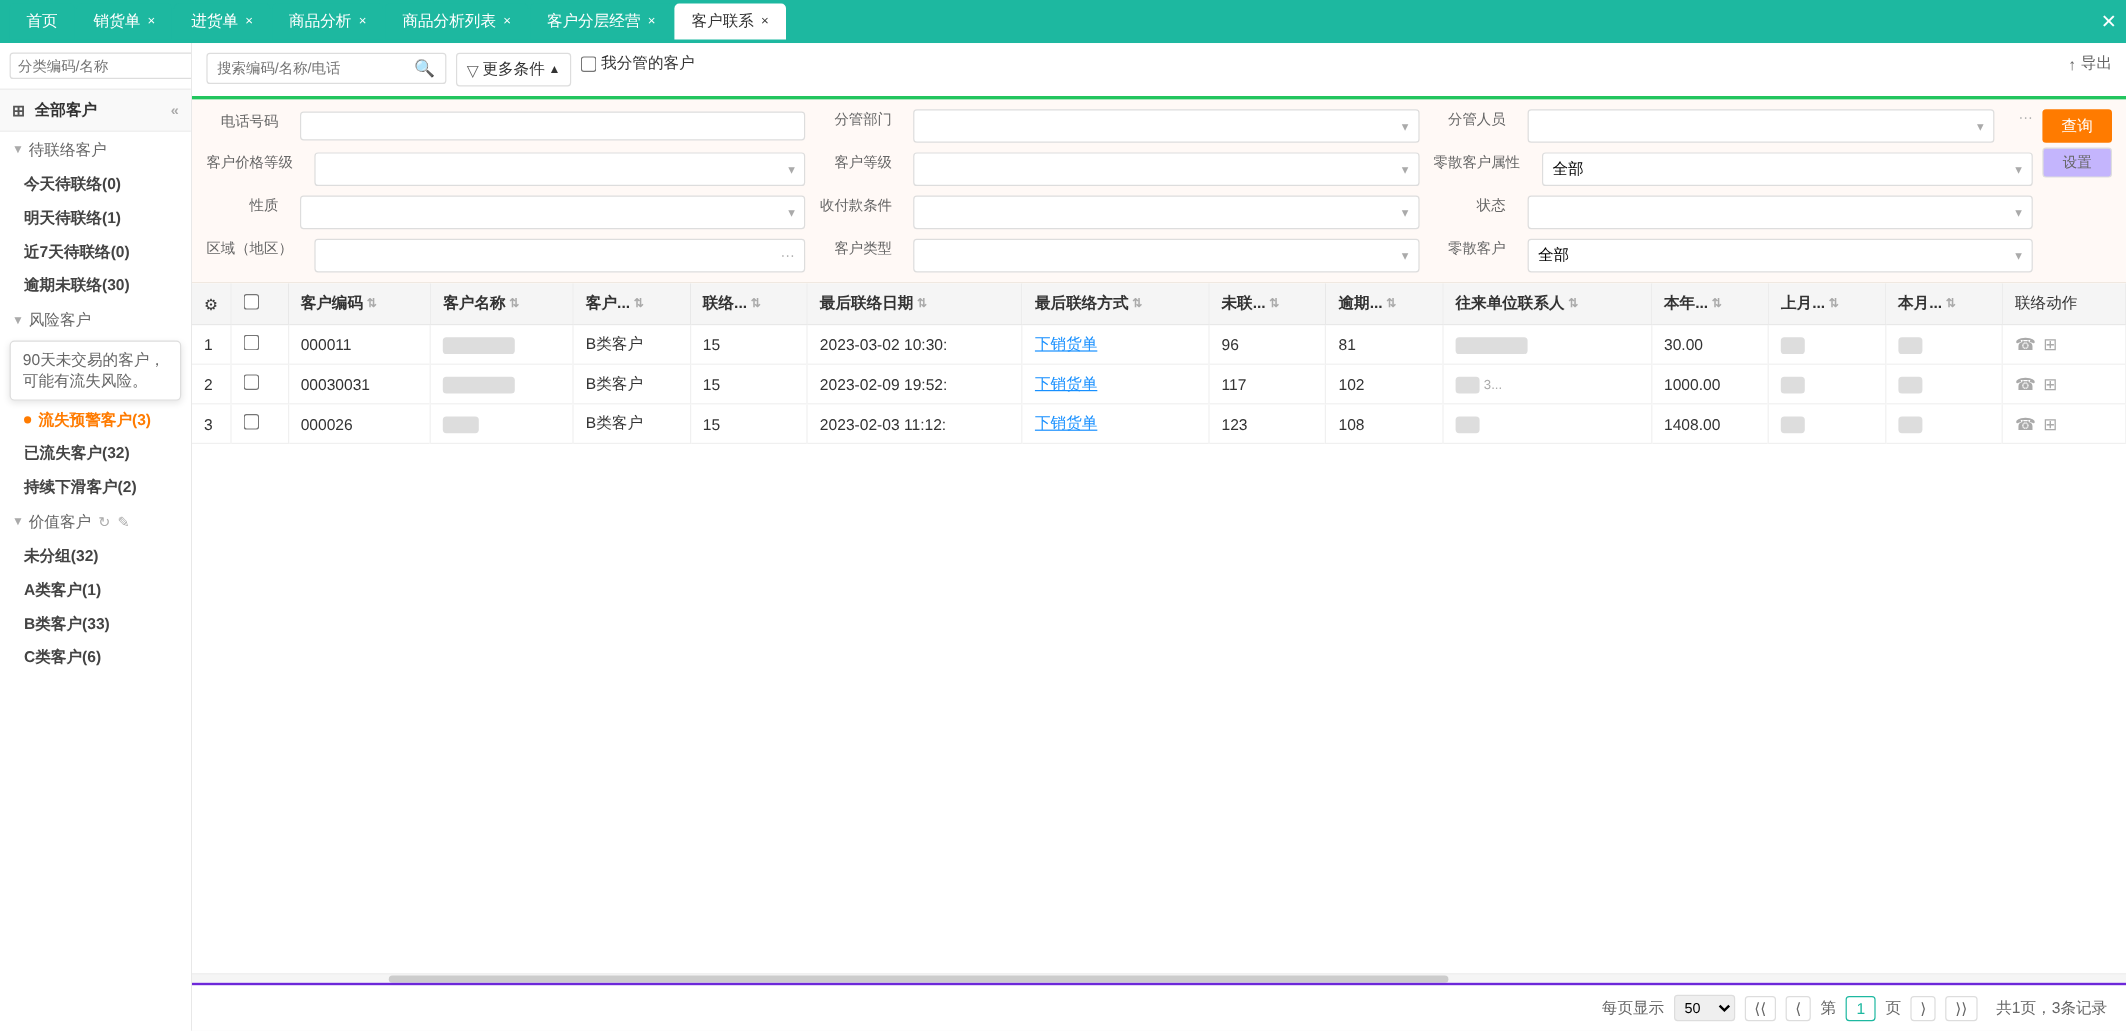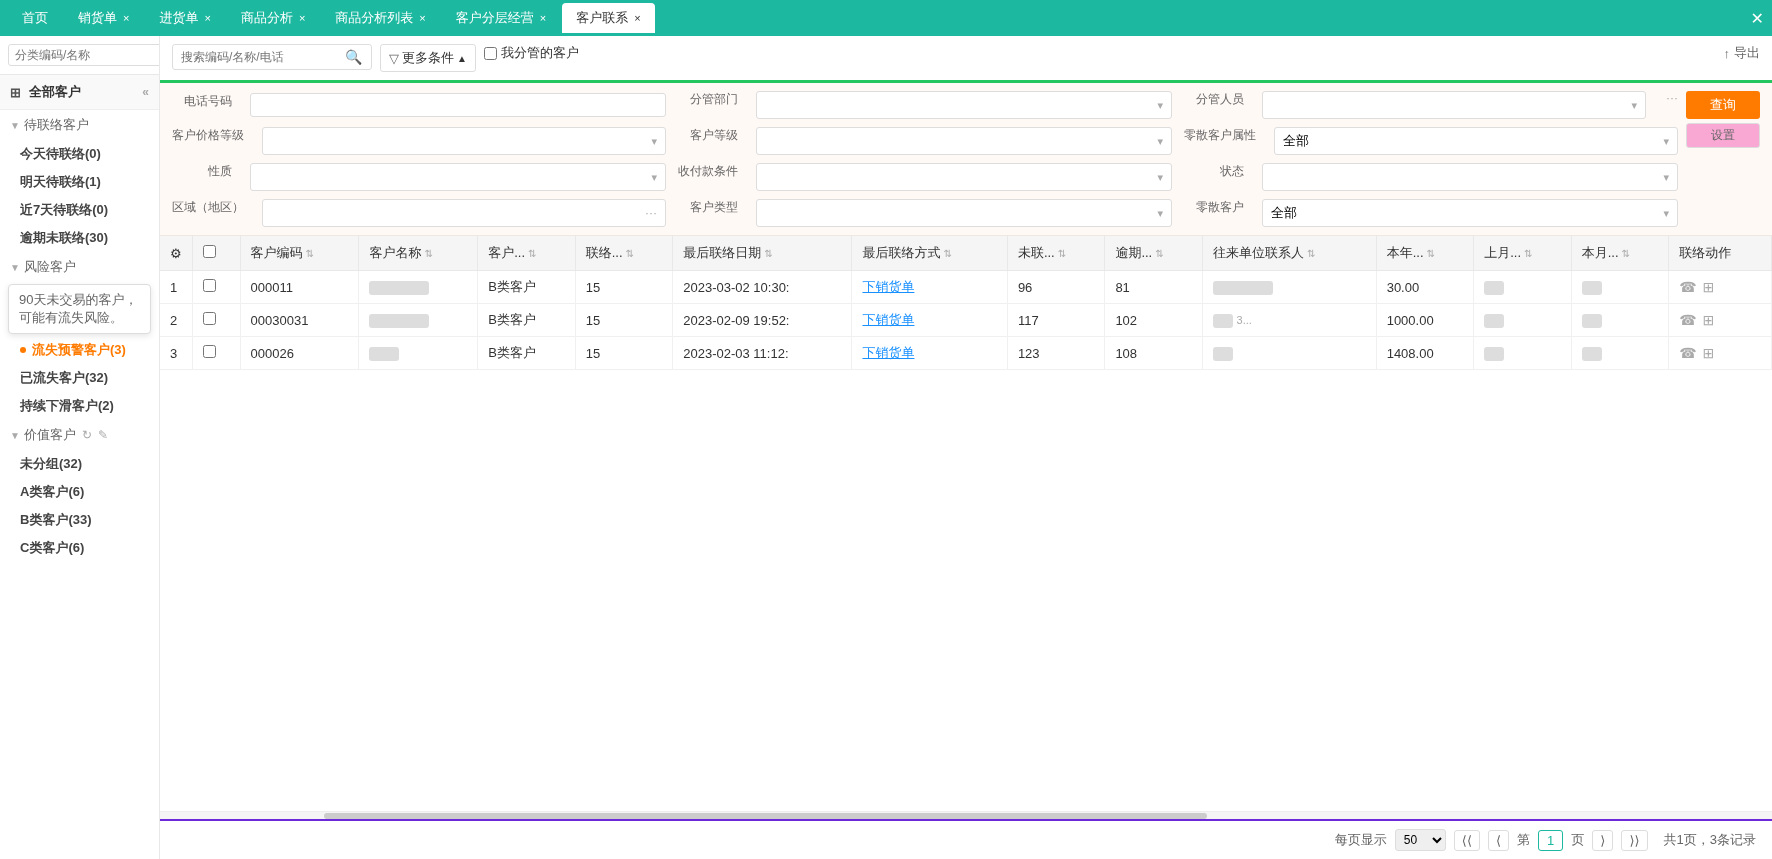--- a/index.html
+++ b/index.html
@@ -251,25 +251,25 @@
     .query-btn {
       background: #ff7b00;
       color: #fff;
       border: none;
       border-radius: 3px;
       padding: 5px 16px;
       font-size: 13px;
       cursor: pointer;
     }
     .settings-btn {
-      background: #f9a8d4;
+      background: #c4b5fd;
       color: #666;
       border: 1px solid #ddd;
       border-radius: 3px;
-      padding: 3px 24px;
+      padding: 3px 8px;
       font-size: 12px;
       cursor: pointer;
       text-align: center;
     }
 
     
     .table-wrap {
       flex: 1;
       overflow: auto;
     }
@@ -284,21 +284,21 @@
       border-right: 1px solid #e8e8e8;
       padding: 8px 10px;
       text-align: left;
       white-space: nowrap;
       font-weight: normal;
       color: #333;
       position: sticky;
       top: 0;
       z-index: 2;
     }
-    thead th.has-sort { cursor: pointer; }
+    thead th.has-sort { cursor: pointer; font-weight: bold; }
     thead th .col-inner { display: flex; align-items: center; gap: 3px; }
     thead th .sort-icon { color: #aaa; font-size: 10px; }
     tbody tr { border-bottom: 1px solid #f0f0f0; }
     tbody td {
       padding: 7px 10px;
       border-right: 1px solid #f0f0f0;
       color: #333;
       white-space: nowrap;
     }
     .link-text { color: #1890ff; cursor: pointer; text-decoration: underline; }
@@ -452,21 +452,21 @@
     <div class="sidebar-group-title">
       <span class="triangle">▼</span>
       <span>价值客户</span>
       <span style="font-size:12px;color:#aaa;margin-left:2px;">↻</span>
       <span style="font-size:12px;color:#aaa;margin-left:2px;">✎</span>
     </div>
     <div class="sidebar-item">
       <span>未分组(32)</span>
     </div>
     <div class="sidebar-item">
-      <span>A类客户(6)</span>
+      <span>A类客户(1)</span>
     </div>
     <div class="sidebar-item">
       <span>B类客户(33)</span>
     </div>
     <div class="sidebar-item">
       <span>C类客户(6)</span>
     </div>
   </div>
 
   <div class="content-area">

